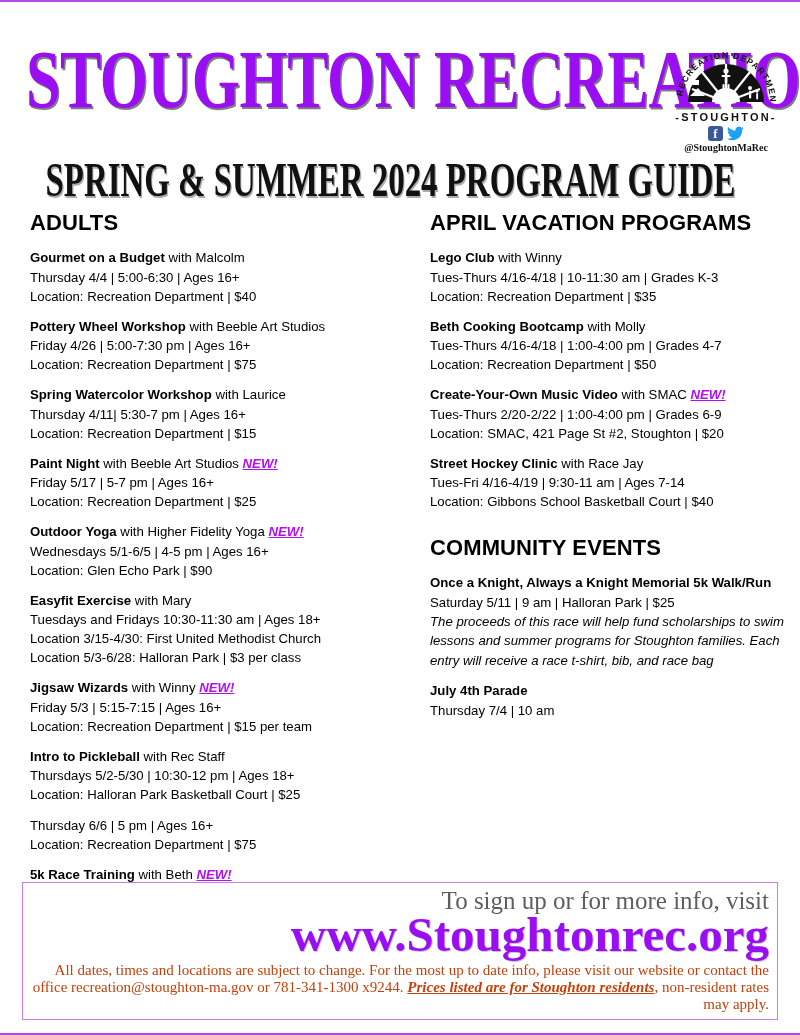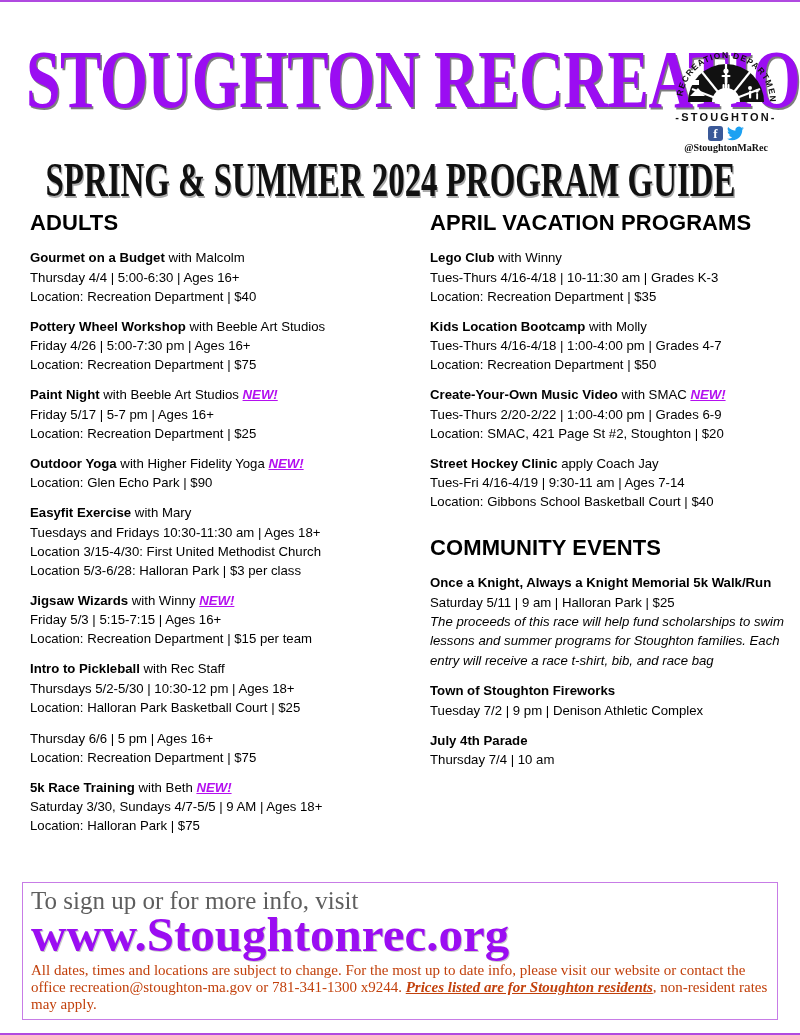--- a/index.html
+++ b/index.html
@@ -165,21 +165,21 @@
 
   
   .footer {
     position: absolute;
     left: 22px;
     top: 880px;
     width: 756px;
     box-sizing: border-box;
     border: 1.5px solid #c77ce6;
     background: #ffffff;
-    text-align: left;
+    text-align: right;
     padding: 4px 8px 6px 8px;
   }
   .footer-cta {
     font-family: "Liberation Serif", serif;
     font-size: 25px;
     line-height: 28px;
     color: #5e5e5e;
   }
   .footer-url {
     font-family: "Liberation Serif", serif;
@@ -280,26 +280,32 @@
             <div class="prog-title"><span>Gourmet on a Budget</span><span class="plain"> with Malcolm</span></div>
             <div class="prog-line">Thursday 4/4 | 5:00-6:30 | Ages 16+</div>
             <div class="prog-line">Location: Recreation Department | $40</div>
           </div>
           <div class="program">
             <div class="prog-title"><span>Pottery Wheel Workshop</span><span class="plain"> with Beeble Art Studios</span></div>
             <div class="prog-line">Friday 4/26 | 5:00-7:30 pm | Ages 16+</div>
             <div class="prog-line">Location: Recreation Department | $75</div>
           </div>
           <div class="program">
+            <div class="prog-title"><span>Spring Watercolor Workshop</span><span class="plain"> with Laurice</span></div>
+            <div class="prog-line">Thursday 4/11| 5:30-7 pm | Ages 16+</div>
+            <div class="prog-line">Location: Recreation Department | $15</div>
+          </div>
+          <div class="program">
             <div class="prog-title"><span>Paint Night</span><span class="plain"> with Beeble Art Studios </span><span class="newflag">NEW!</span></div>
             <div class="prog-line">Friday 5/17 | 5-7 pm | Ages 16+</div>
             <div class="prog-line">Location: Recreation Department | $25</div>
           </div>
           <div class="program">
             <div class="prog-title"><span>Outdoor Yoga</span><span class="plain"> with Higher Fidelity Yoga </span><span class="newflag">NEW!</span></div>
+            <div class="prog-line">Wednesdays 5/1-6/5 | 4-5 pm | Ages 16+</div>
             <div class="prog-line">Location: Glen Echo Park  |  $90</div>
           </div>
           <div class="program">
             <div class="prog-title"><span>Easyfit Exercise</span><span class="plain"> with Mary</span></div>
             <div class="prog-line">Tuesdays and Fridays 10:30-11:30 am | Ages 18+</div>
             <div class="prog-line">Location 3/15-4/30: First United Methodist Church</div>
             <div class="prog-line">Location 5/3-6/28: Halloran Park |  $3 per class</div>
           </div>
           <div class="program">
             <div class="prog-title"><span>Jigsaw Wizards</span><span class="plain"> with Winny </span><span class="newflag">NEW!</span></div>
@@ -325,45 +331,41 @@
 
     <div class="col col-right">
       <h2 class="section-heading">APRIL VACATION PROGRAMS</h2>
       <div id="right-programs">
           <div class="program">
             <div class="prog-title"><span>Lego Club</span><span class="plain"> with Winny</span></div>
             <div class="prog-line">Tues-Thurs 4/16-4/18 | 10-11:30 am | Grades K-3</div>
             <div class="prog-line">Location: Recreation Department | $35</div>
           </div>
           <div class="program">
-            <div class="prog-title"><span>Kids Location Bootcamp</span><span class="plain"> with Molly</span></div>
+            <div class="prog-title"><span>Beth Cooking Bootcamp</span><span class="plain"> with Molly</span></div>
             <div class="prog-line">Tues-Thurs 4/16-4/18 | 1:00-4:00 pm | Grades 4-7</div>
             <div class="prog-line">Location: Recreation Department | $50</div>
           </div>
           <div class="program">
             <div class="prog-title"><span>Create-Your-Own Music Video</span><span class="plain"> with SMAC </span><span class="newflag">NEW!</span></div>
             <div class="prog-line">Tues-Thurs 2/20-2/22 | 1:00-4:00 pm | Grades 6-9</div>
             <div class="prog-line">Location: SMAC, 421 Page St #2, Stoughton | $20</div>
           </div>
           <div class="program">
-            <div class="prog-title"><span>Street Hockey Clinic</span><span class="plain"> apply Coach Jay</span></div>
+            <div class="prog-title"><span>Street Hockey Clinic</span><span class="plain"> with Race Jay</span></div>
             <div class="prog-line">Tues-Fri 4/16-4/19 | 9:30-11 am | Ages 7-14</div>
             <div class="prog-line">Location: Gibbons School Basketball Court | $40</div>
           </div>
         </div>
       <h2 class="section-heading spaced">COMMUNITY EVENTS</h2>
       <div id="community-events">
           <div class="program">
             <div class="prog-title"><span>Once a Knight, Always a Knight Memorial 5k Walk/Run</span></div>
             <div class="prog-line">Saturday 5/11 | 9 am | Halloran Park | $25</div>
             <div class="prog-note">The proceeds of this race will help fund scholarships to swim lessons and summer programs for Stoughton families. Each entry will receive a race t-shirt, bib, and race bag</div>
-          </div>
-          <div class="program">
-            <div class="prog-title"><span>Town of Stoughton Fireworks</span></div>
-            <div class="prog-line">Tuesday 7/2 |  9 pm  |  Denison Athletic Complex</div>
           </div>
           <div class="program">
             <div class="prog-title"><span>July 4th Parade</span></div>
             <div class="prog-line">Thursday 7/4 | 10 am</div>
           </div>
         </div>
     </div>
 
   </div>
 

